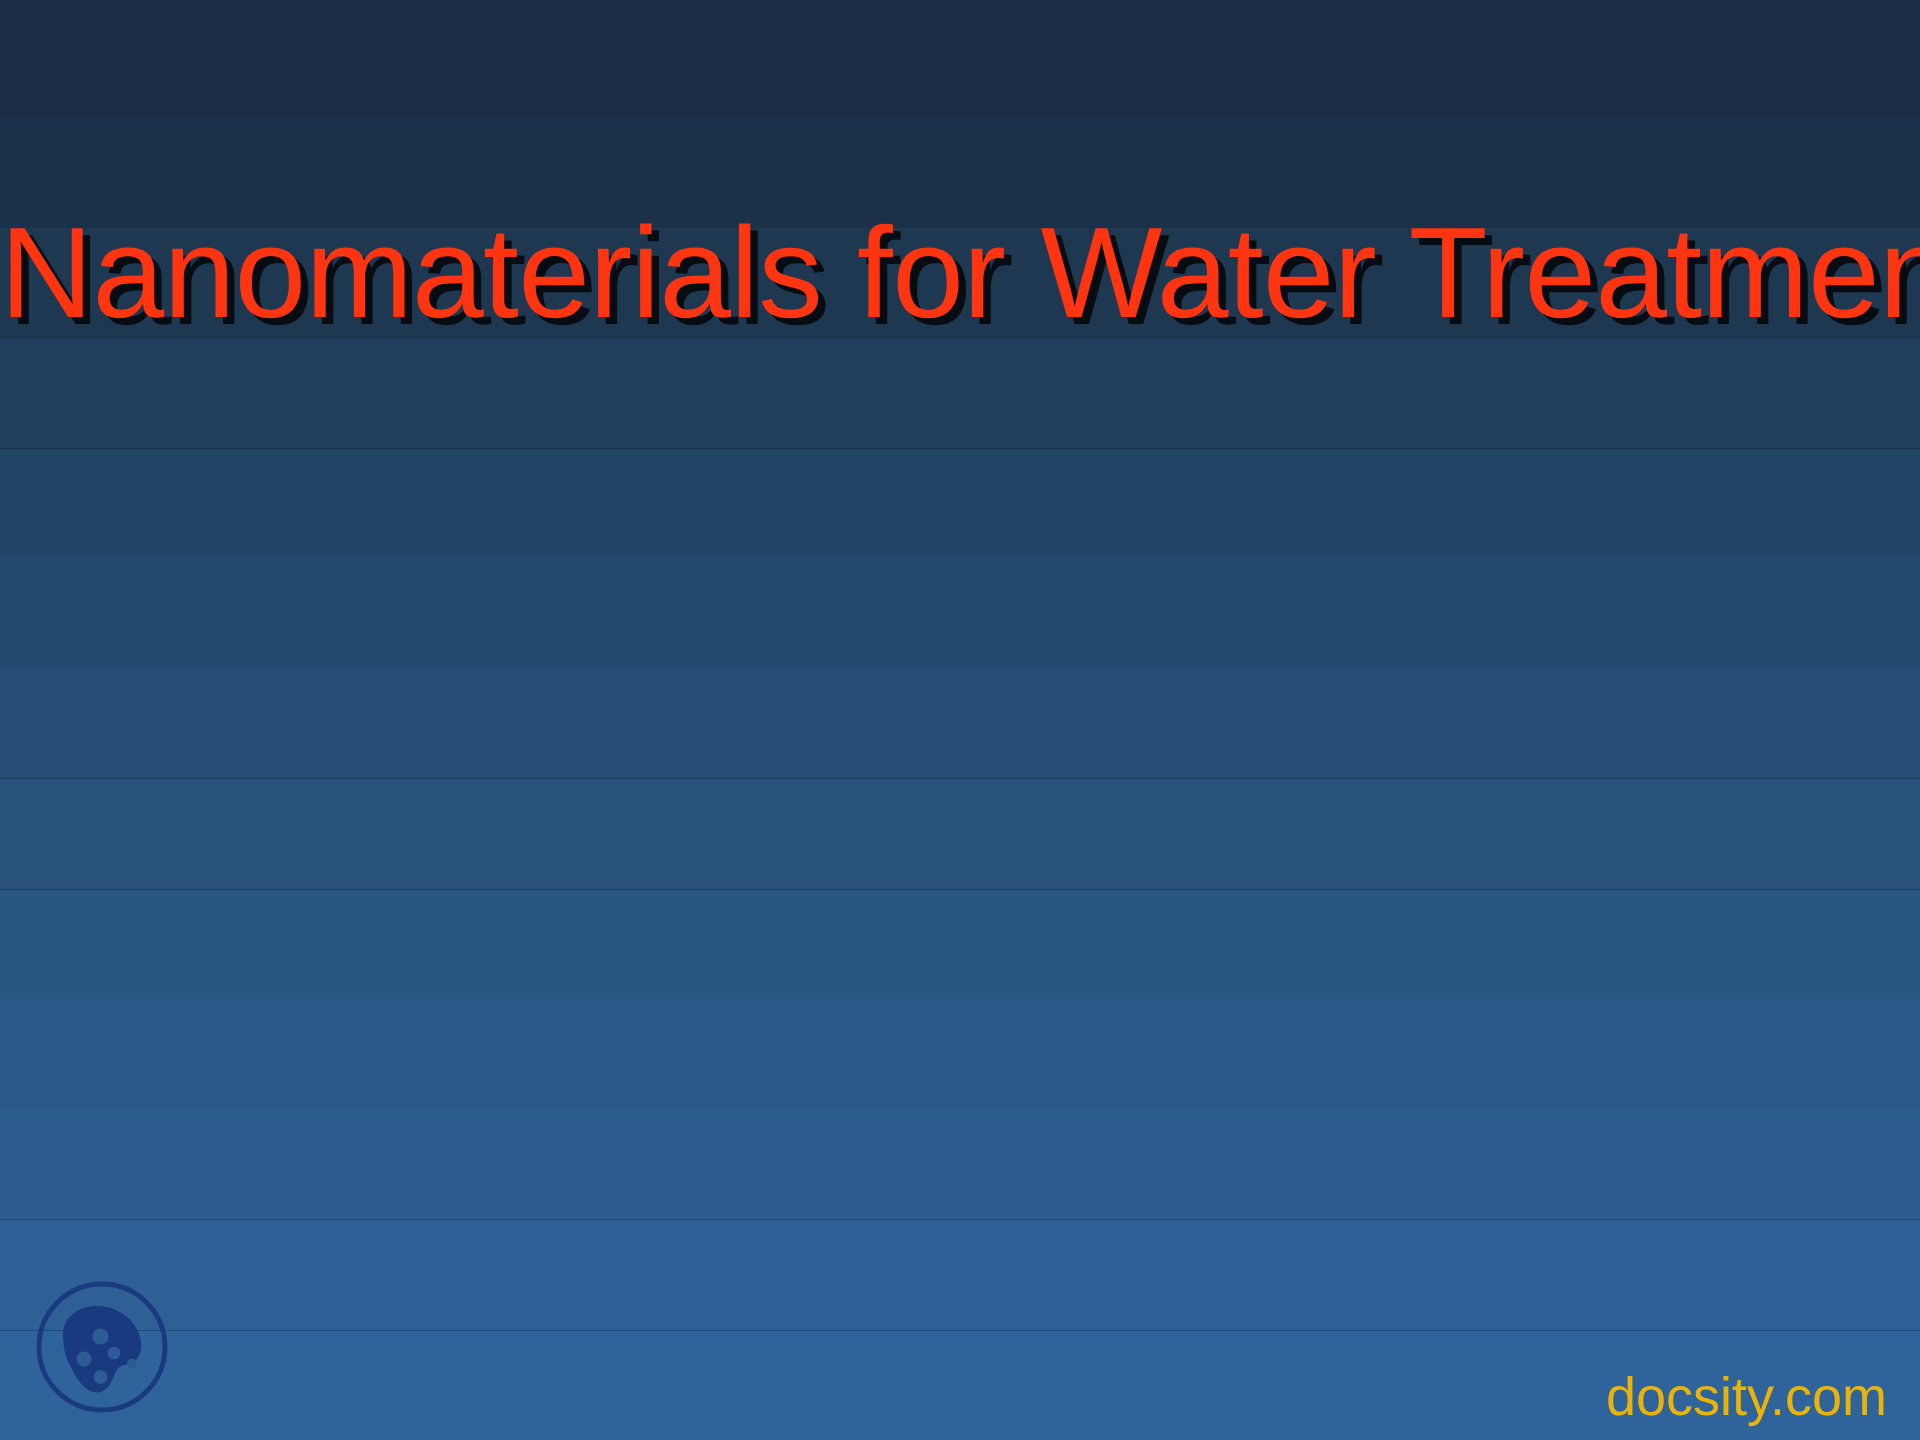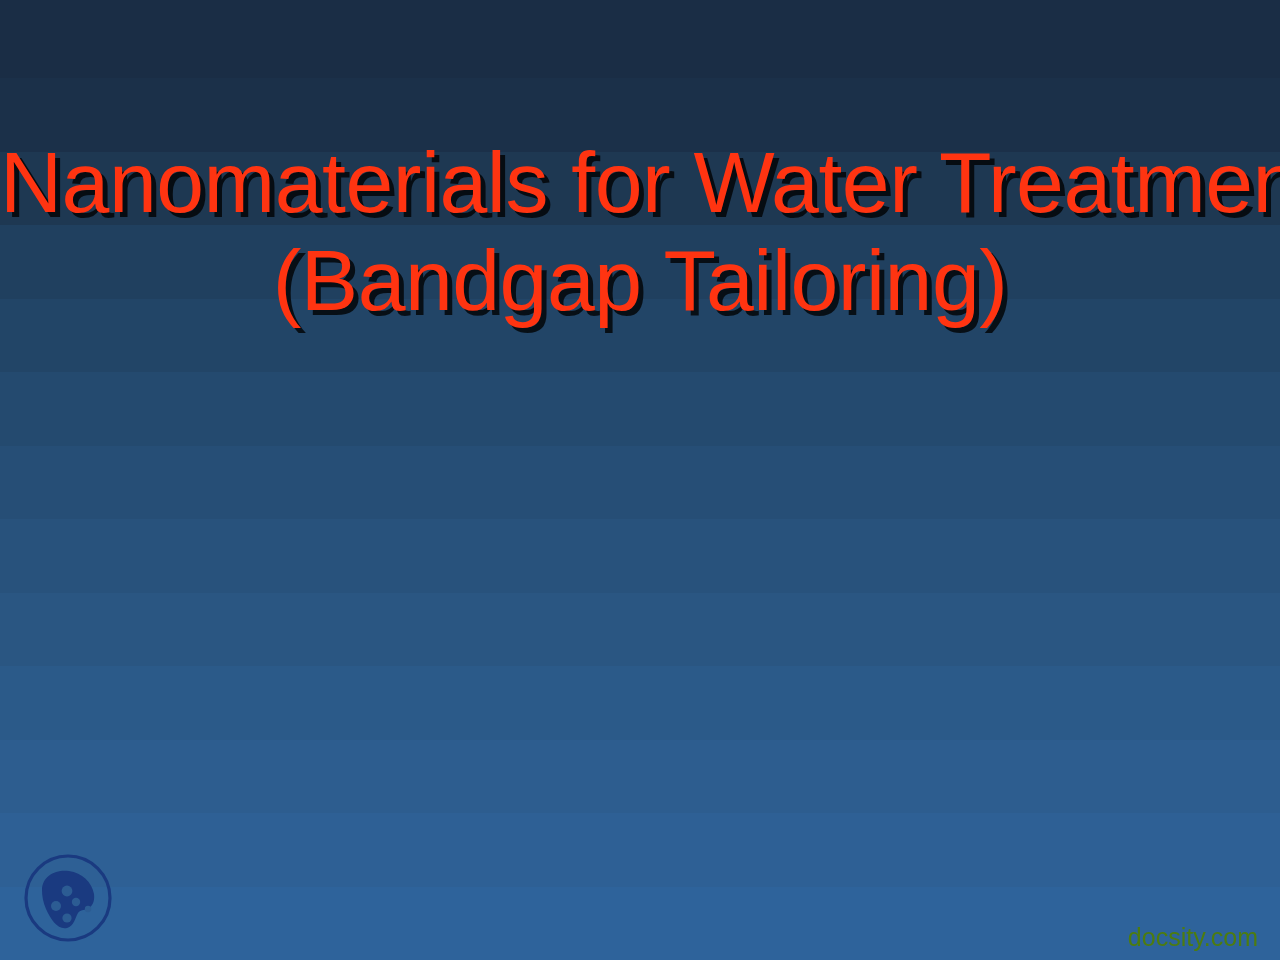--- a/index.html
+++ b/index.html
@@ -53,22 +53,22 @@
     height: 92px;
     z-index: 6;
   }
 
   
   #docsity-watermark {
     position: absolute;
     right: 22px;
     bottom: 8px;
     z-index: 6;
-    color: #4d7c0f;
-    font-size: 25px;
+    color: #eab308;
+    font-size: 36px;
     font-weight: 400;
     letter-spacing: 0px;
     font-family: "Liberation Sans", sans-serif;
   }
 </style>
 </head>
 <body>
 
 <div id="slide">
 
@@ -83,21 +83,20 @@
       <div class="band" style="background: rgb(40, 82, 124); height: 73.5px;"></div>
       <div class="band" style="background: rgb(42, 86, 130); height: 73.5px;"></div>
       <div class="band" style="background: rgb(43, 90, 137); height: 73.5px;"></div>
       <div class="band" style="background: rgb(45, 93, 143); height: 73.5px;"></div>
       <div class="band" style="background: rgb(46, 96, 149); height: 73.5px;"></div>
       <div class="band" style="background: rgb(46, 99, 155); height: 73.5px;"></div>
     </div>
 
   <div id="title-block">
     <span class="tline">Nanomaterials for Water Treatment</span>
-    <span class="tline">(Bandgap Tailoring)</span>
   </div>
 
   <div id="docsity-logo">
     <svg viewBox="0 0 92 92" width="92" height="92" aria-hidden="true">
       <circle cx="46" cy="46" r="42" fill="none" stroke="#1A3A80" stroke-width="3.2"></circle>
       <path d="M 20 38
                C 20 24, 34 17, 47 19
                C 60 21, 70 30, 72 42
                C 73 50, 70 55, 65 57
                C 62 58, 58 58, 56 61

